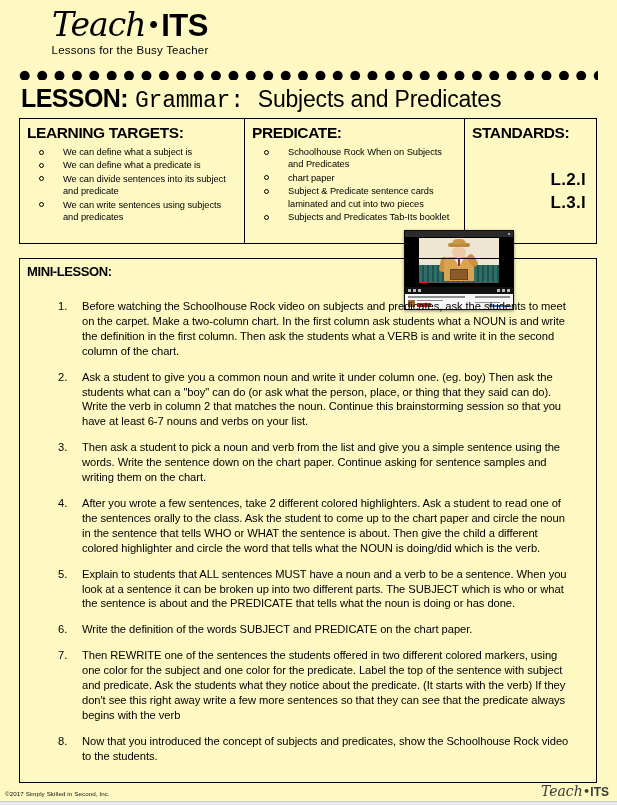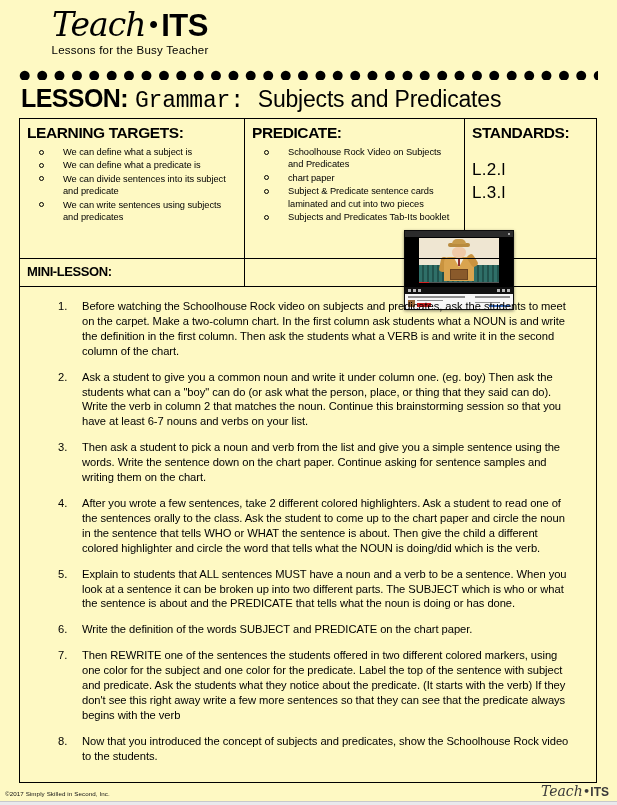--- a/index.html
+++ b/index.html
@@ -108,21 +108,21 @@
     margin-left: 14px;
     letter-spacing: -0.2px;
   }
 
   
   .top-box {
     position: absolute;
     left: 19px;
     top: 118px;
     width: 578px;
-    height: 169px;
+    height: 126px;
     border: 1.6px solid #000;
     box-sizing: border-box;
     display: flex;
   }
   .col {
     box-sizing: border-box;
     padding: 5px 6px 4px 7px;
     overflow: hidden;
   }
   .col-targets { width: 225px; border-right: 1.6px solid #000; }
@@ -157,23 +157,24 @@
     left: 12px;
     top: 3.6px;
     width: 5px;
     height: 5px;
     border: 1px solid #000;
     border-radius: 50%;
     box-sizing: border-box;
   }
 
   .standards-list {
-    margin-top: 16px;
-    text-align: left;
+    margin-top: 26px;
+    text-align: right;
     padding-right: 4px;
+    font-weight: bold;
   }
   .standards-list div {
     font-family: "Liberation Sans", sans-serif;
     font-size: 17px;
     line-height: 23px;
     letter-spacing: 0.3px;
   }
 
   
   .video-widget {
@@ -504,21 +505,21 @@
         <li>We can define what a subject is</li>
         <li>We can define what a predicate is</li>
         <li>We can divide sentences into its subject and predicate</li>
         <li>We can write sentences using subjects and predicates</li>
       </ul>
     </div>
 
     <div class="col col-materials">
       <div class="col-heading">PREDICATE:</div>
       <ul class="bullets">
-        <li>Schoolhouse Rock Video on Subjects and Predicates</li>
+        <li>Schoolhouse Rock When on Subjects and Predicates</li>
         <li>chart paper</li>
         <li>Subject &amp; Predicate sentence cards laminated and cut into two pieces</li>
         <li>Subjects and Predicates Tab-Its booklet</li>
       </ul>
     </div>
 
     <div class="col col-standards">
       <div class="col-heading">STANDARDS:</div>
       <div class="standards-list">
         <div>L.2.l</div>

